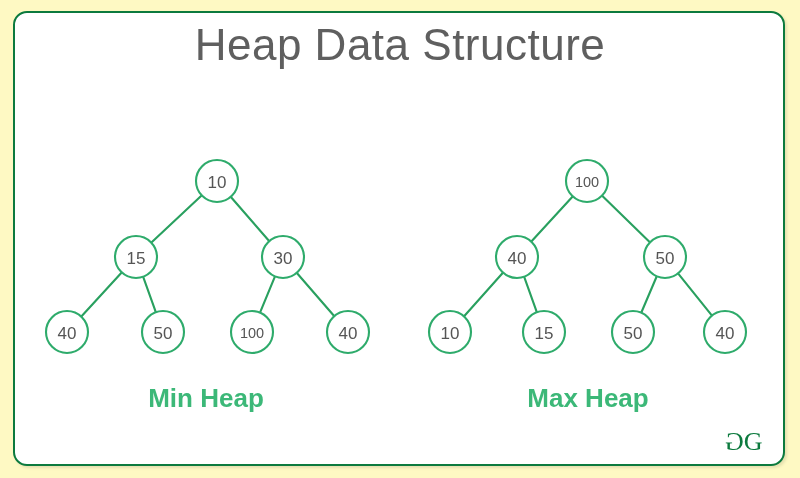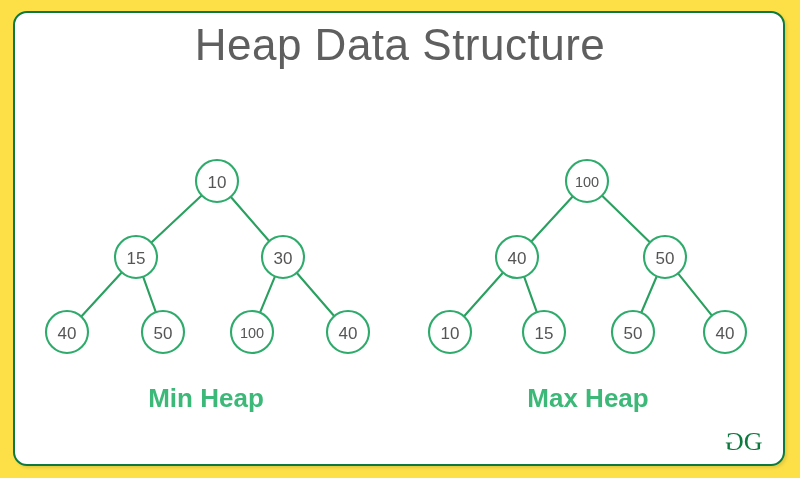--- a/index.html
+++ b/index.html
@@ -11,21 +11,21 @@
   body {
     width: 800px;
     height: 478px;
     font-family: "Liberation Sans", sans-serif;
     overflow: hidden;
   }
   #canvas {
     position: relative;
     width: 800px;
     height: 478px;
-    background: #fde047;
+    background: #fef9c3;
   }
   
   .frame {
     position: absolute;
     left: 13px;
     top: 11px;
     width: 772px;
     height: 455px;
     box-sizing: border-box;
     border: 2px solid #0c7a3e;

